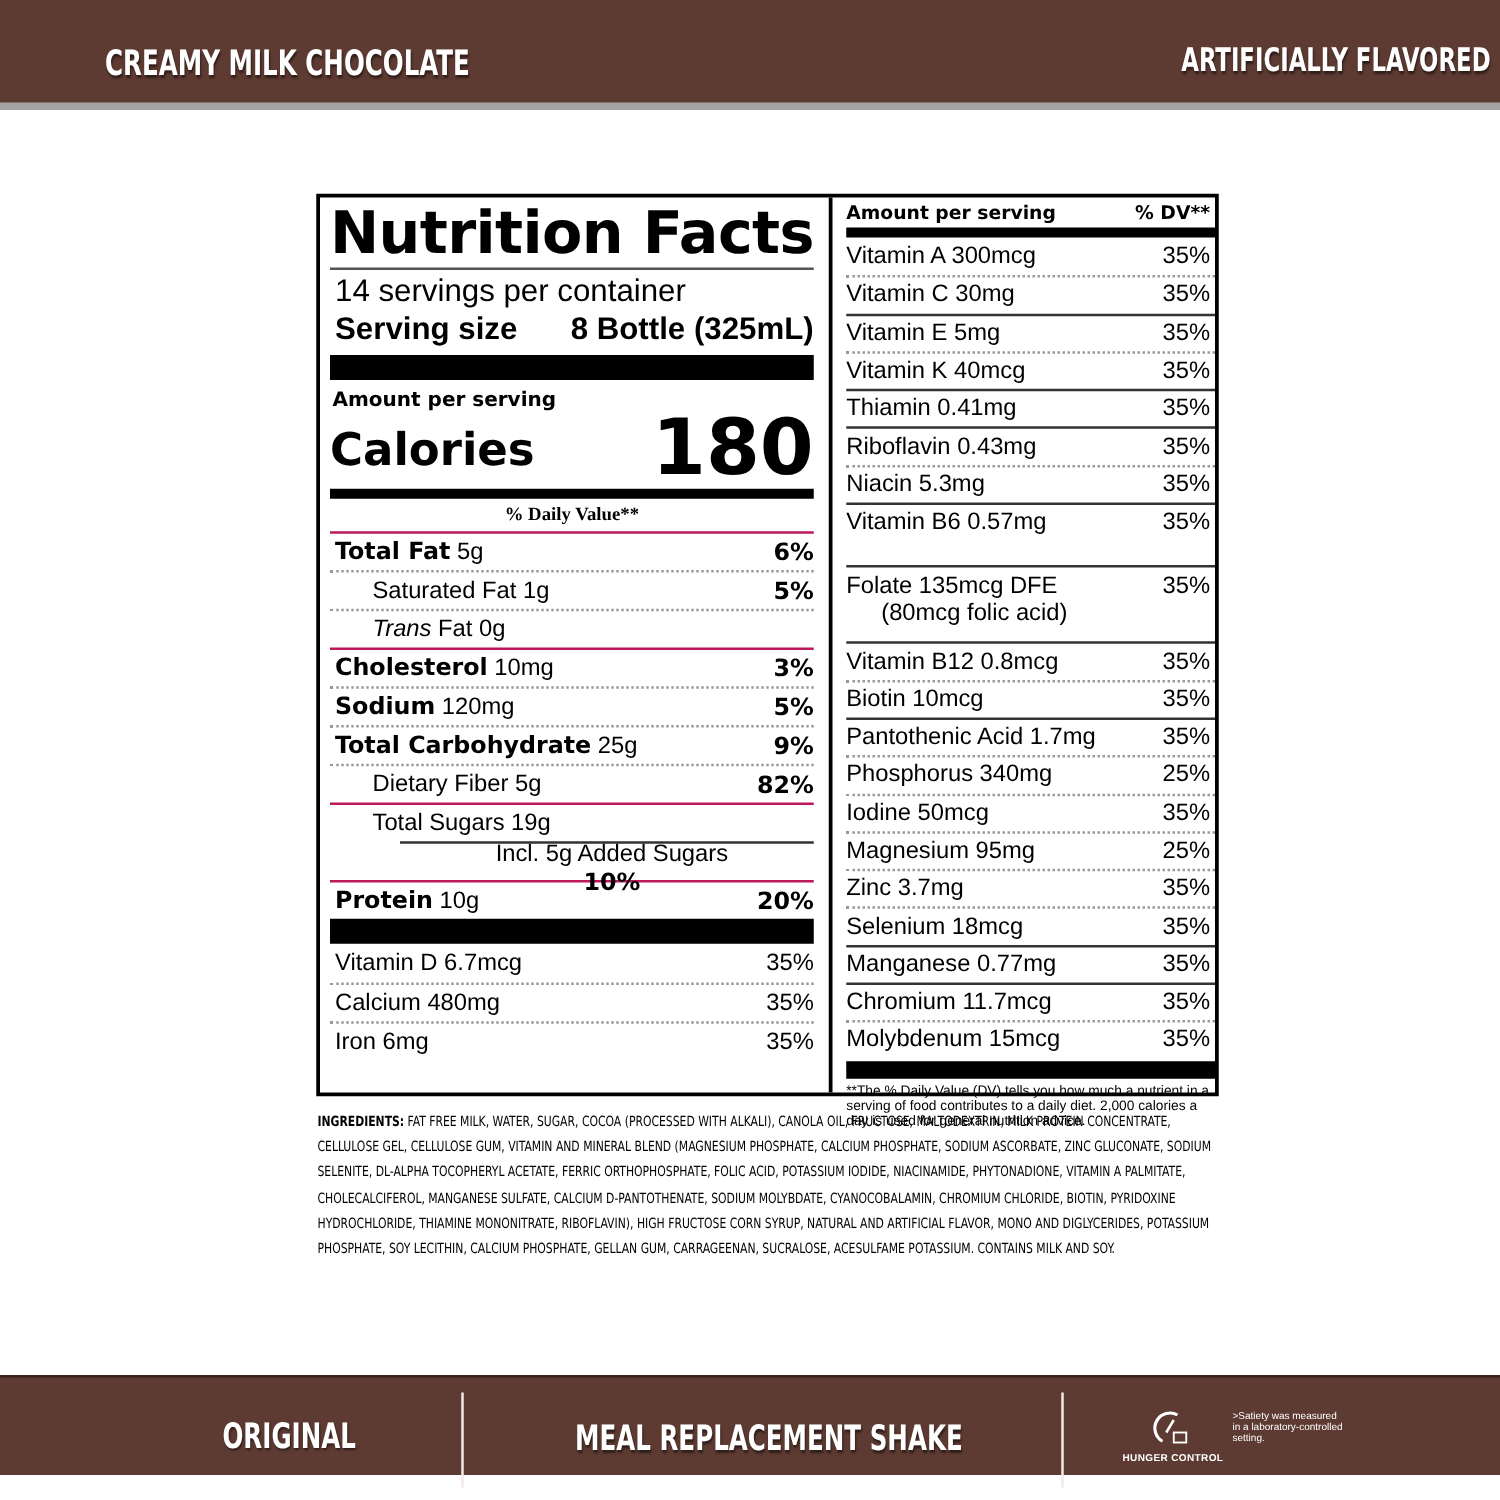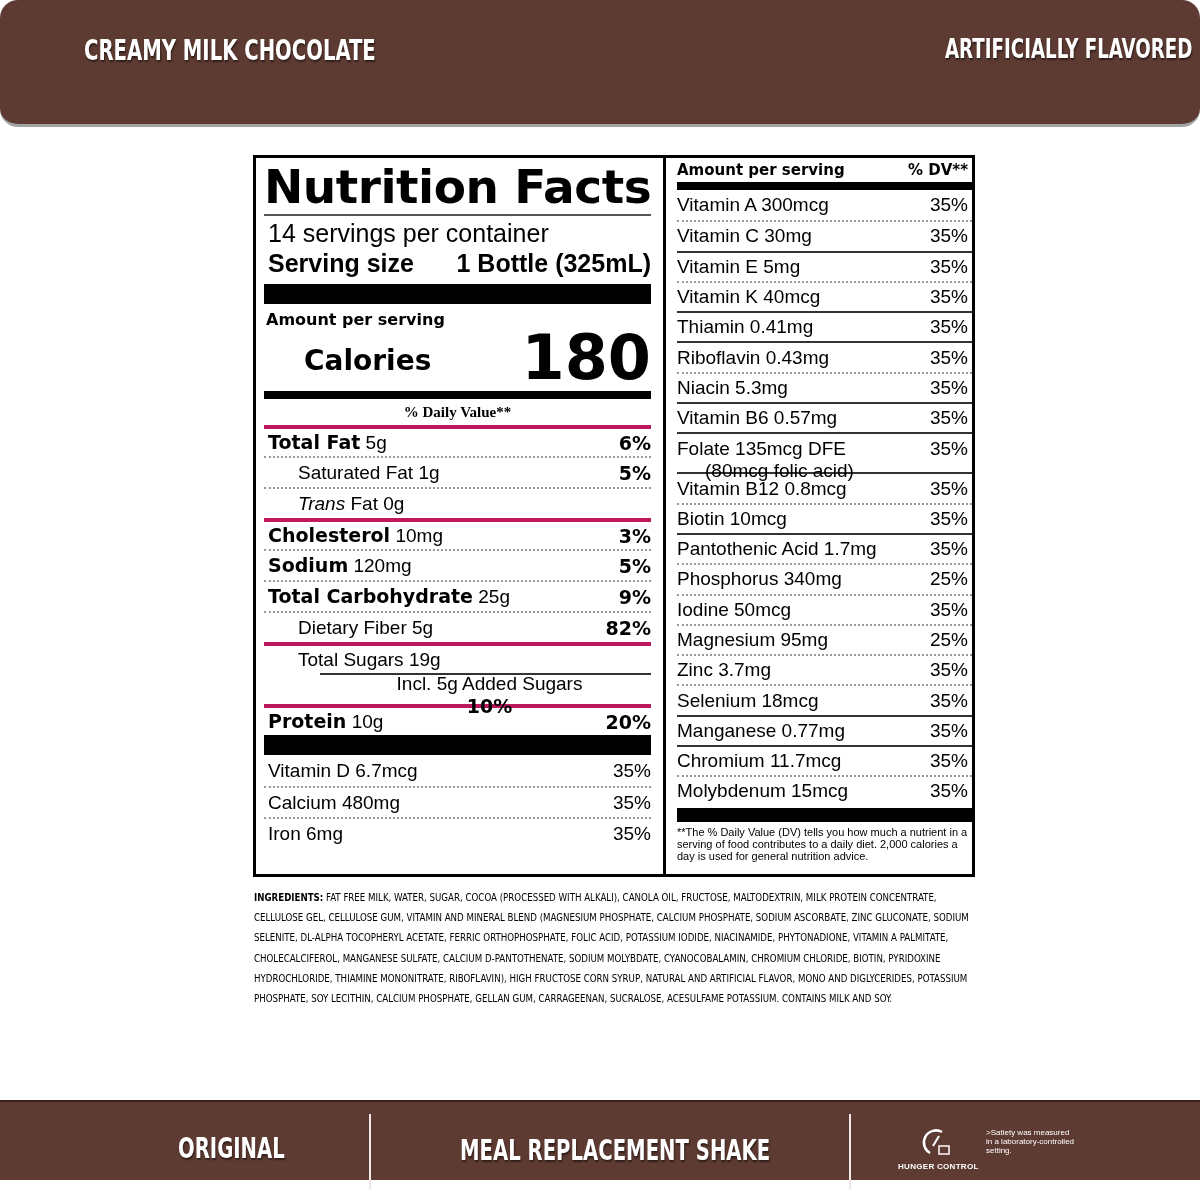--- a/index.html
+++ b/index.html
@@ -1,20 +1,20 @@
 <!DOCTYPE html>
 <html><head>
 <meta charset="utf-8">
 <style>
   * { box-sizing: border-box; margin: 0; padding: 0; }
   html, body { width: 1200px; height: 1200px; background: #ffffff; overflow: hidden; }
   body { position: relative; font-family: "Liberation Sans", "DejaVu Sans", sans-serif; color: #000; }
 
   .band { position: absolute; left: 0; width: 1200px; background: #5e3b32; color: #fff; }
-  .band.top { top: 0; height: 127px; border-bottom: 3px solid #a3a3a3; border-radius: 18px; }
+  .band.top { top: 0; height: 88px; border-bottom: 6px solid #a3a3a3; }
   .band.bottom { top: 1100px; height: 80px; border-top: 2px solid #3a211b; }
   .band-text { position: absolute; font-family: "DejaVu Sans", sans-serif; font-weight: bold; font-stretch: condensed; letter-spacing: 0px; transform: scaleX(0.78); transform-origin: left center; text-shadow: 1px 2px 2px rgba(0,0,0,0.5); white-space: nowrap; }
   .band.top .left-t { left: 84px; top: 34px; font-size: 28px; }
   .band.top .right-t { left: 945px; top: 34px; font-size: 26px; }
   .band.bottom .orig { left: 178px; top: 30px; font-size: 28px; }
   .band.bottom .meal { left: 460px; top: 32px; font-size: 28px; }
   .vdiv { position: absolute; top: 12px; width: 2px; height: 76px; background: #f2e9e6; }
   .vdiv.d1 { left: 369px; }
   .vdiv.d2 { left: 849px; }
   .hc-icon { position: absolute; left: 920px; top: 24px; width: 32px; height: 32px; }
@@ -27,38 +27,38 @@
 
   .nf-title { font-size: 47px; font-weight: 900; font-family: "DejaVu Sans", sans-serif; letter-spacing: -0.5px; line-height: 54px; margin-top: 2px; white-space: nowrap; }
   .rule-mid { height: 2px; background: #555; }
   .rule-thick { height: 20px; background: #000; }
   .rule-med { height: 8px; background: #000; }
 
   .servings { font-size: 25px; line-height: 30px; margin-top: 2px; padding-left: 4px; }
   .serving-size { font-size: 25px; line-height: 30px; font-weight: bold; display: flex; justify-content: space-between; padding-left: 4px; }
   .aps { font-size: 16px; font-weight: bold; font-family: "DejaVu Sans", sans-serif; margin-top: 6px; padding-left: 2px; }
   .cal-row { display: flex; justify-content: space-between; align-items: flex-end; line-height: 52px; }
-  .cal-label { font-size: 28px; font-weight: 900; font-family: "DejaVu Sans", sans-serif; margin-left: 40px; }
+  .cal-label { font-size: 36px; font-weight: 900; font-family: "DejaVu Sans", sans-serif; }
   .cal-val { font-size: 62px; font-weight: 900; font-family: "DejaVu Sans", sans-serif; line-height: 58px; }
   .dv-head { text-align: center; font-size: 15px; font-weight: bold; font-family: Liberation Serif, serif; line-height: 26px; }
 
-  .row { display: flex; justify-content: space-between; align-items: center; height: 31px; font-size: 19px; padding-left: 4px; border-top: 4px solid #be185d; }
+  .row { display: flex; justify-content: space-between; align-items: center; height: 31px; font-size: 19px; padding-left: 4px; border-top: 2px solid #be185d; }
   .row.gray { border-top: 2px dotted #999; }
   .row .name b { font-family: "DejaVu Sans", sans-serif; font-weight: 900; }
   .row .pct { font-weight: bold; font-family: "DejaVu Sans", sans-serif; }
   .row.ind1 { padding-left: 34px; }
   .row.ind2 { padding-left: 64px; flex-direction: column; }
   .row .pct.light { font-weight: normal; font-family: "Liberation Sans", sans-serif; }
 
   .r-head { display: flex; justify-content: space-between; font-size: 15px; font-weight: bold; font-family: "DejaVu Sans", sans-serif; line-height: 24px; padding-right: 4px; }
   .r-bar { height: 8px; background: #000; }
   .r-row { display: flex; justify-content: space-between; align-items: center; height: 30.3px; font-size: 19px; border-top: 2px solid #333; padding-right: 4px; }
   .r-row:first-of-type { border-top: none; }
   .r-row.gray { border-top: 2px dotted #999; }
-  .r-row.tall { height: 40px; align-items: flex-start; padding-top: 4px; }
+  .r-row.tall { height: 61px; align-items: flex-start; padding-top: 4px; margin-top: 20px; }
   .r-row .sub { display: block; padding-left: 28px; }
   .foot-bar { height: 14px; background: #000; margin-top: 2px; }
   .footnote { font-size: 11px; line-height: 12px; padding: 4px 4px 0 0; }
 
   .ingredients { position: absolute; left: 254px; top: 888px; width: 730px; font-family: "DejaVu Sans", sans-serif; font-size: 11.2px; line-height: 20.2px; font-stretch: condensed; transform: scaleX(0.86); transform-origin: left top; width: 850px; text-transform: uppercase; }
   .ingredients b { font-weight: 900; }
 </style>
 </head>
 <body>
 
@@ -67,21 +67,21 @@
   <span class="band-text right-t">ARTIFICIALLY FLAVORED</span>
 </div>
 
 <div class="panel">
   <div class="col-left">
     <div class="nf-title">Nutrition Facts</div>
     <div class="rule-mid"></div>
     <div class="servings">14 servings per container</div>
     <div class="serving-size">
       <span>Serving size</span>
-      <span>1 Bottle (325mL)</span>
+      <span>8 Bottle (325mL)</span>
     </div>
     <div class="rule-thick" style="margin-top:6px;"></div>
     <div class="aps">Amount per serving</div>
     <div class="cal-row">
       <span class="cal-label">Calories</span>
       <span class="cal-val">180</span>
     </div>
     <div class="rule-med" style="margin-top:4px;"></div>
     <div class="dv-head">% Daily Value**</div>
 

